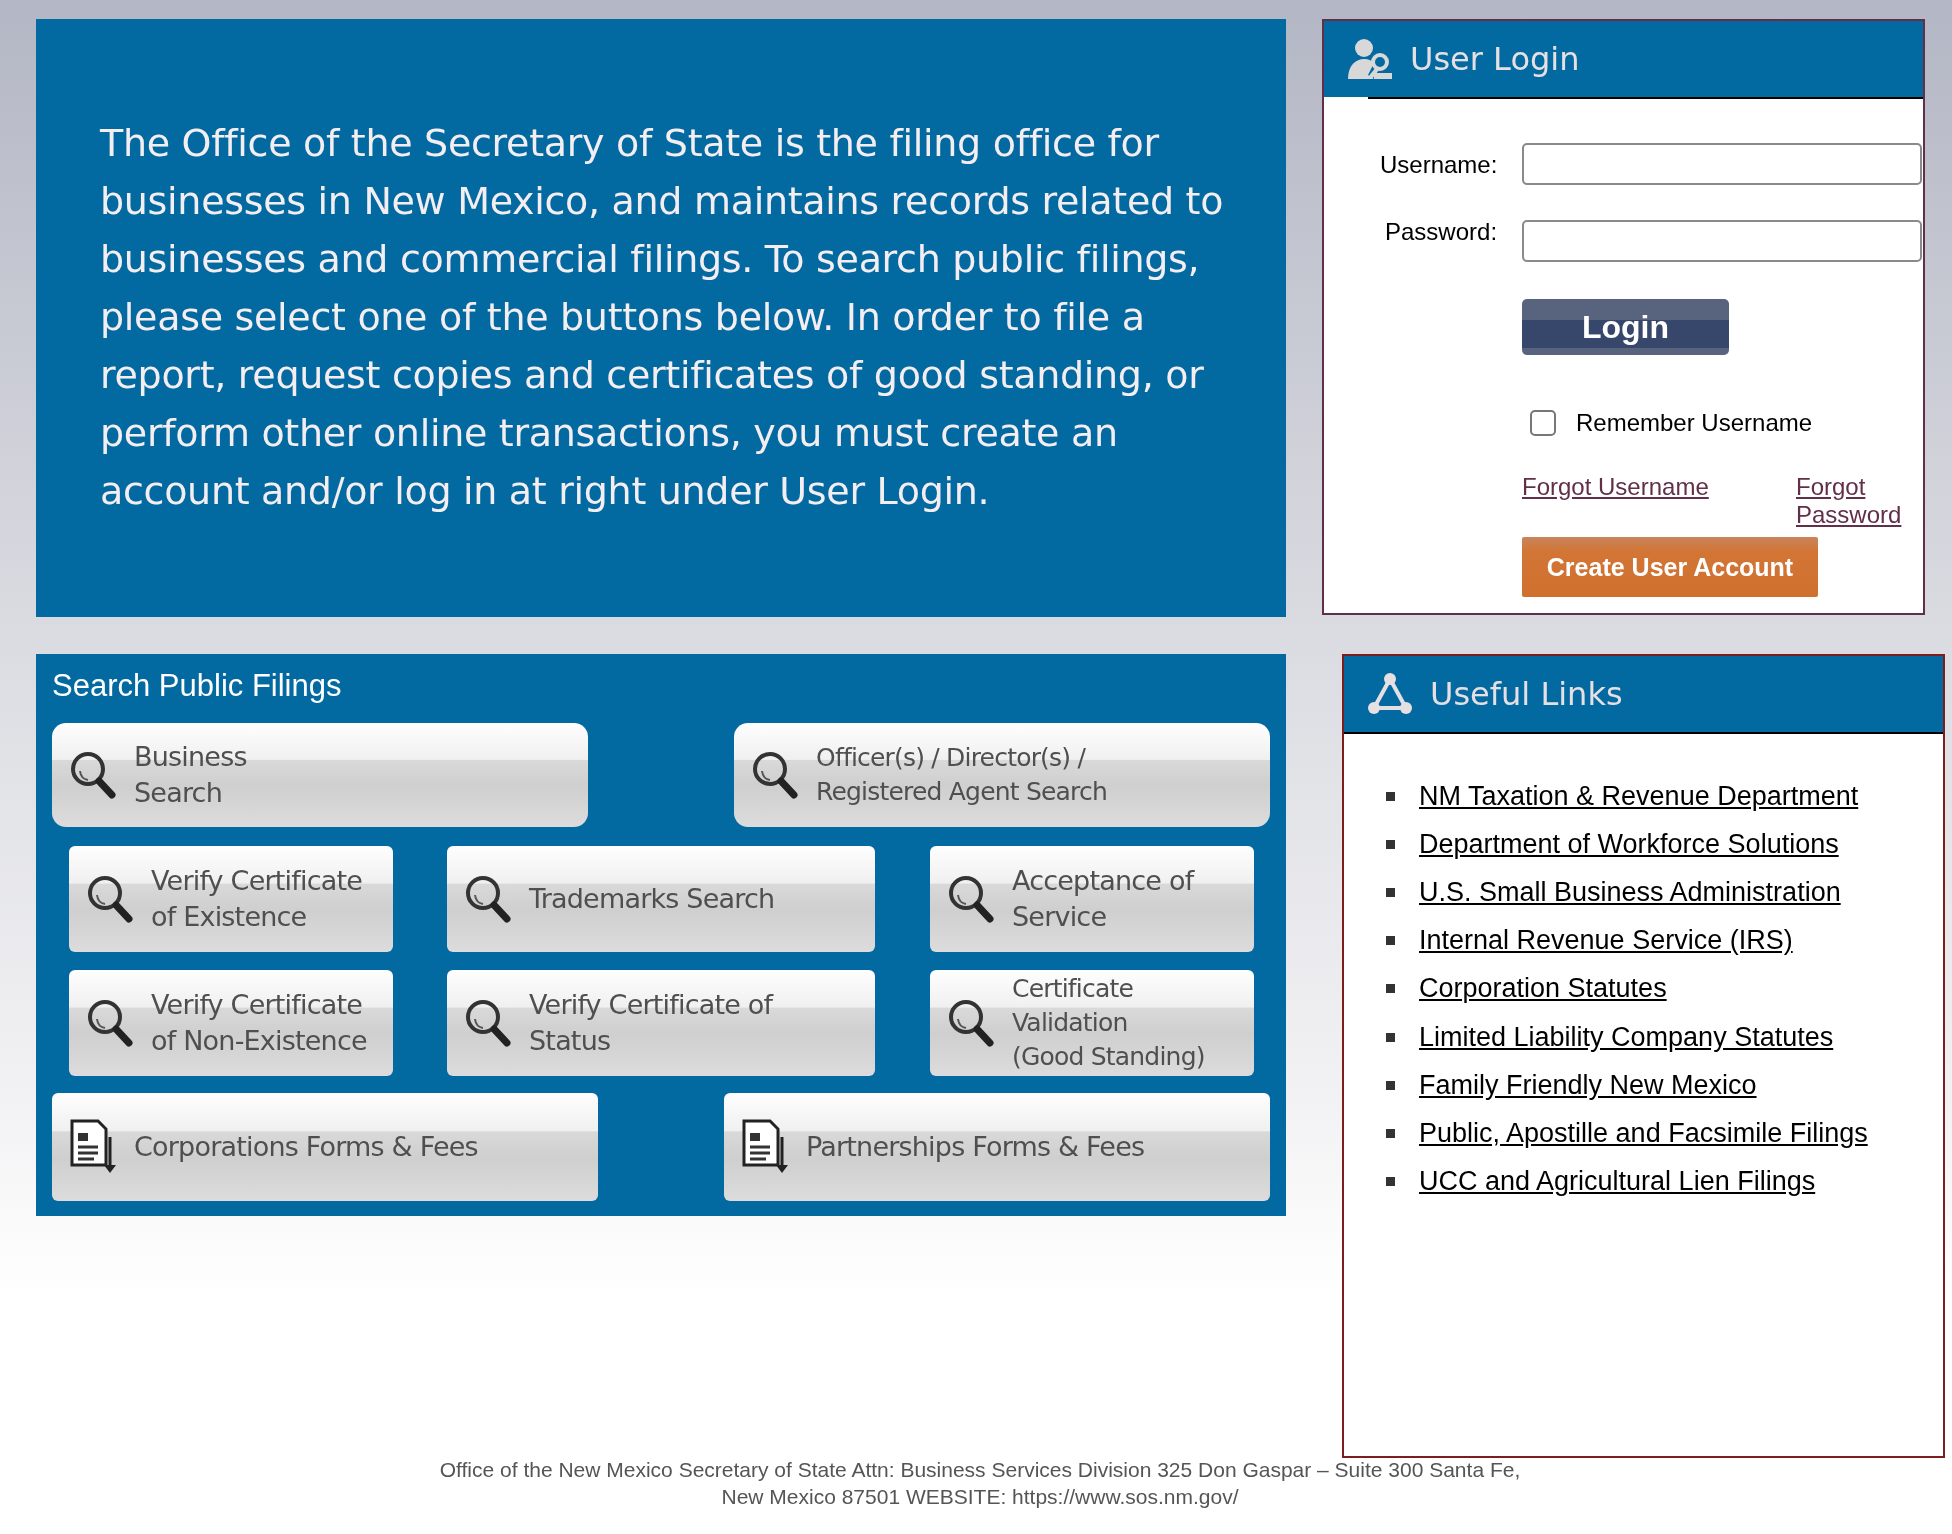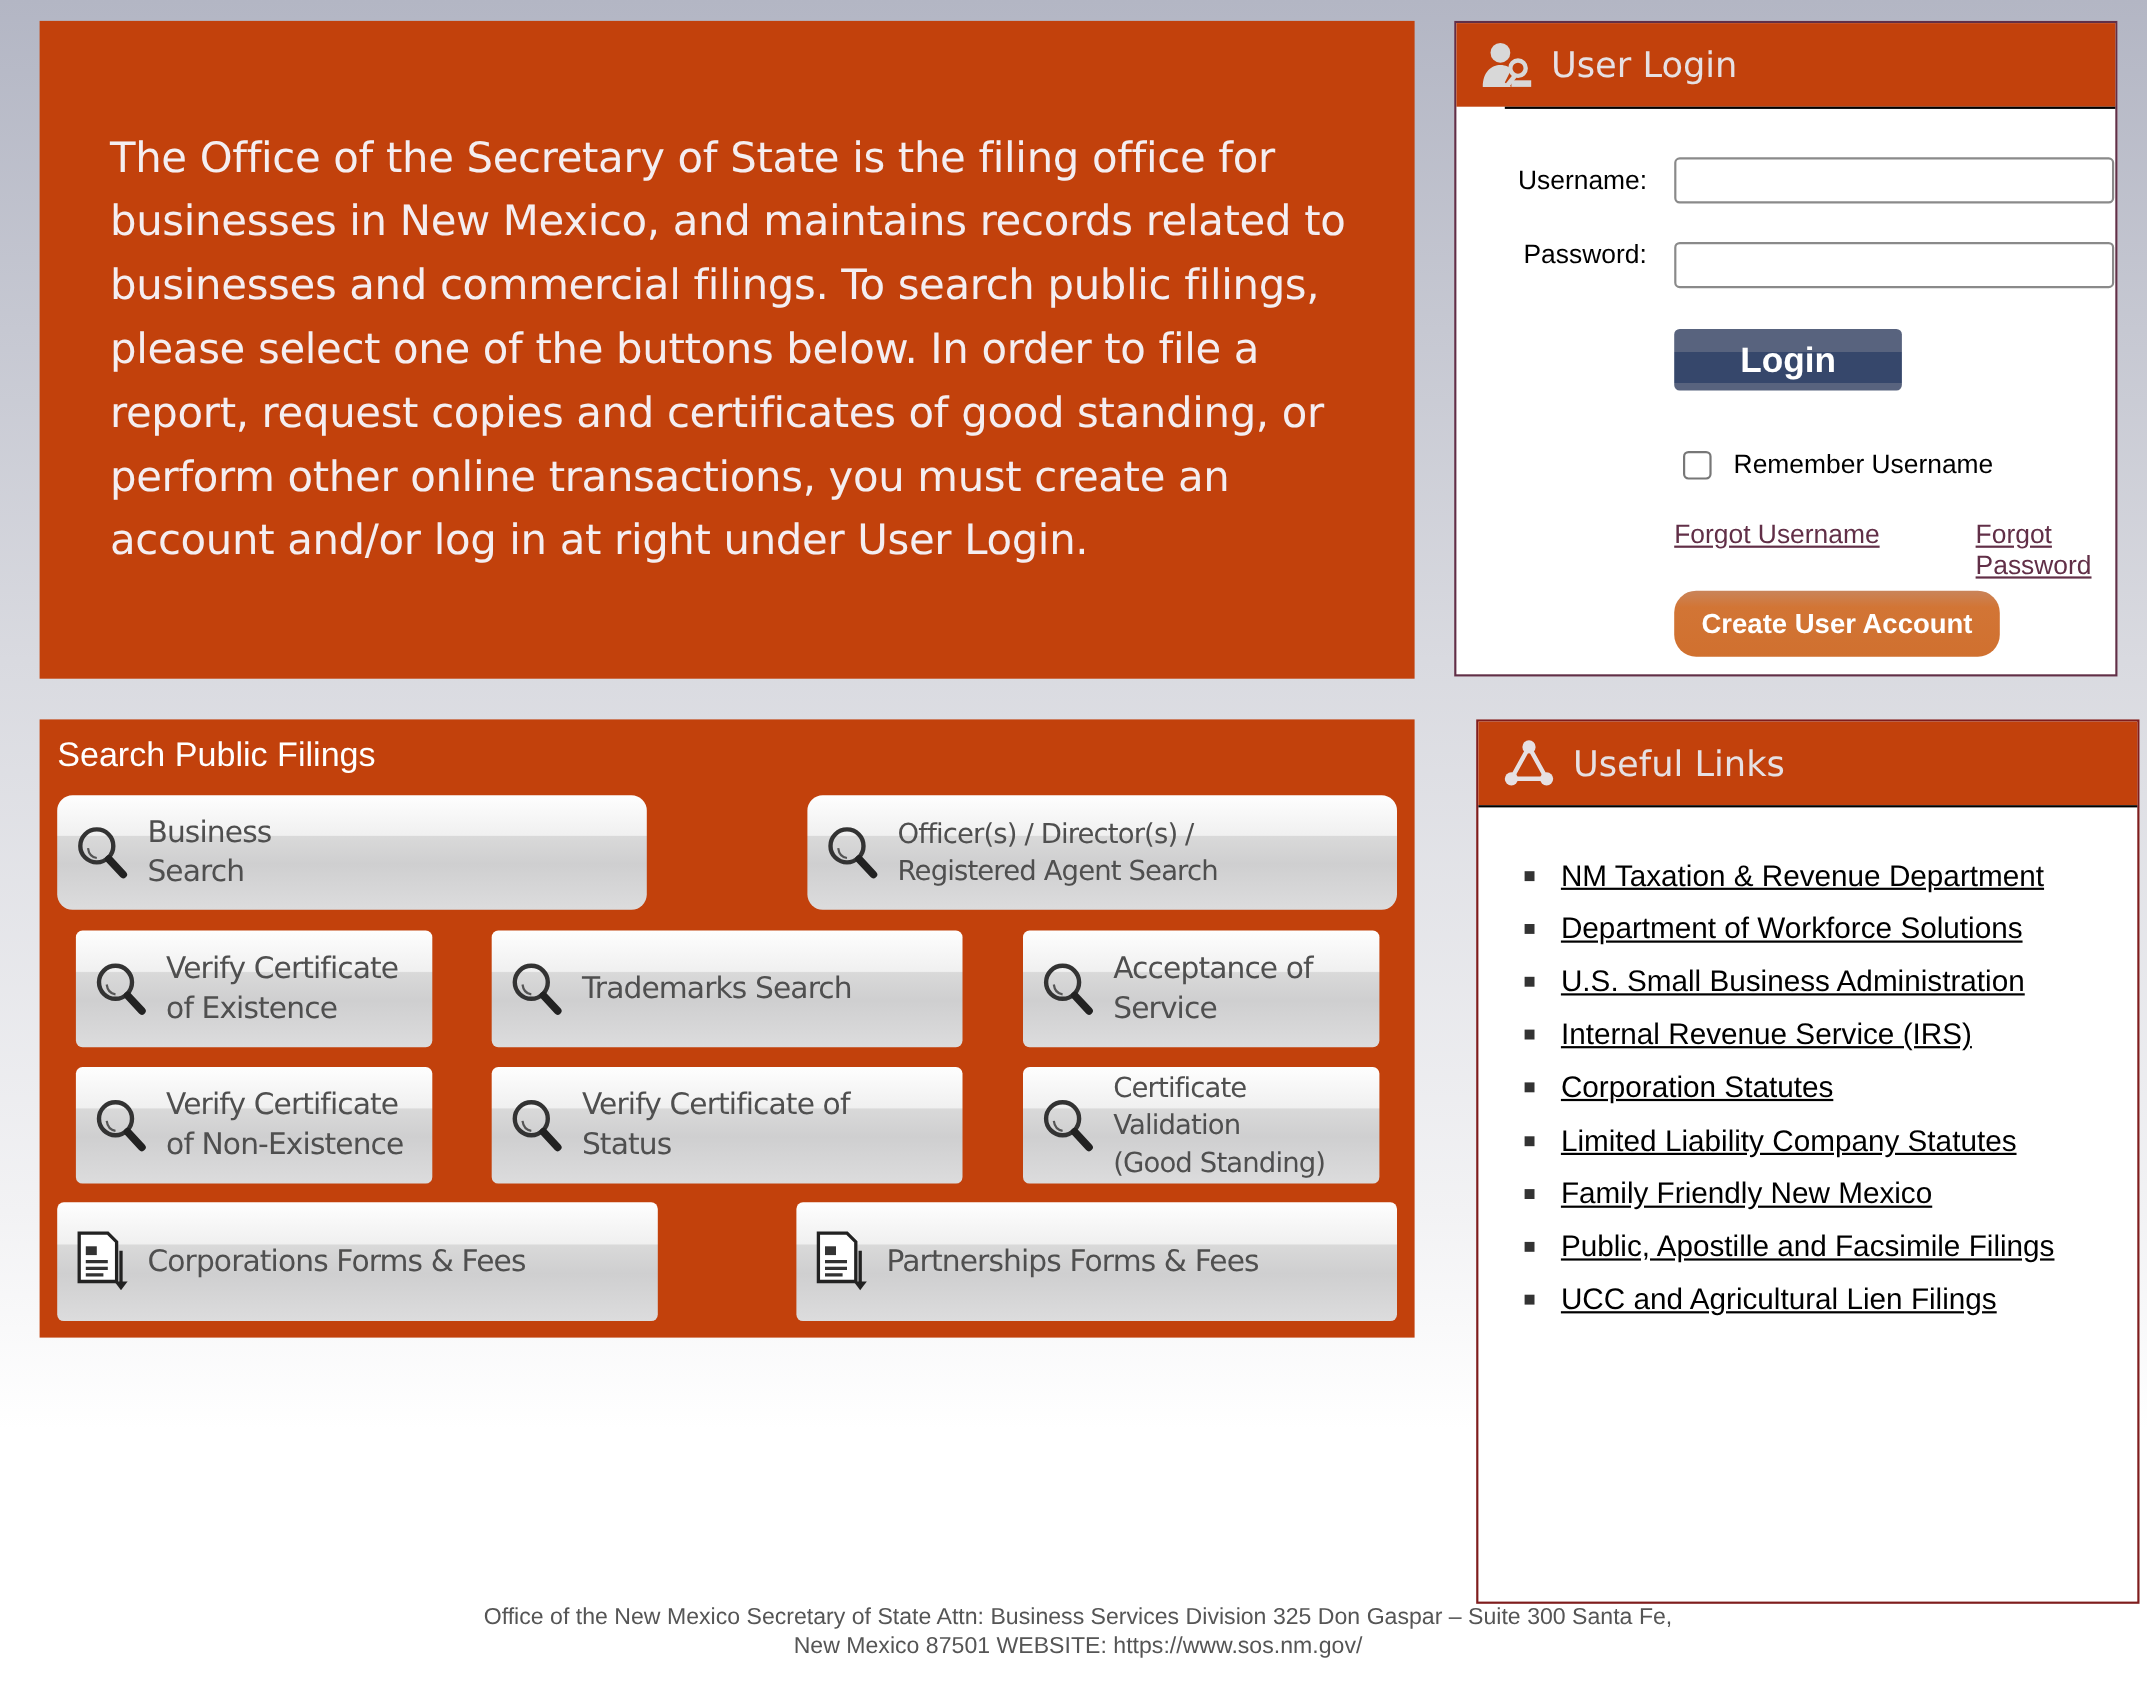--- a/index.html
+++ b/index.html
@@ -2,21 +2,21 @@
 <html><head>
 <meta charset="utf-8">
 <style>
   * { box-sizing: border-box; margin: 0; padding: 0; }
   html, body { width: 1952px; height: 1534px; overflow: hidden; }
   body {
     font-family: "Liberation Sans", sans-serif;
     background: linear-gradient(to bottom, #b3b6c4 0px, #d9dae0 600px, #f2f2f4 1100px, #ffffff 1300px);
     position: relative;
   }
-  .maroon { background: #c2410c; }
+  .maroon { background: #0369a1; }
 
   
   #intro {
     position: absolute; left: 36px; top: 19px; width: 1250px; height: 598px;
     padding: 95px 60px 0 64px;
   }
   #intro p {
     color: #f4eef1;
     font-family: "DejaVu Sans", sans-serif;
     font-size: 38px; line-height: 58px; letter-spacing: -0.3px;
@@ -47,21 +47,21 @@
     cursor: pointer;
   }
   #remember { position: absolute; left: 162px; top: 310px; display: flex; align-items: center; }
   #remember .cb {
     width: 26px; height: 26px; border: 2px solid #777; border-radius: 5px; background: #fff; margin-right: 20px;
   }
   #remember span { font-size: 24px; color: #000; }
   .forgot { position: absolute; top: 374px; font-size: 24px; color: #612f47; text-decoration: underline; cursor: pointer; }
   #create-btn {
     position: absolute; left: 154px; top: 438px; width: 296px; height: 60px;
-    border: none; border-radius: 20px; color: #fff; font-weight: bold; font-size: 25px;
+    border: none; border-radius: 2px; color: #fff; font-weight: bold; font-size: 25px;
     font-family: "Liberation Sans", sans-serif;
     background: linear-gradient(to bottom, #c9845a 0%, #d27535 25%, #d0702f 100%);
     cursor: pointer;
   }
 
   
   #search {
     position: absolute; left: 36px; top: 654px; width: 1250px; height: 562px;
   }
   #search h2 {

